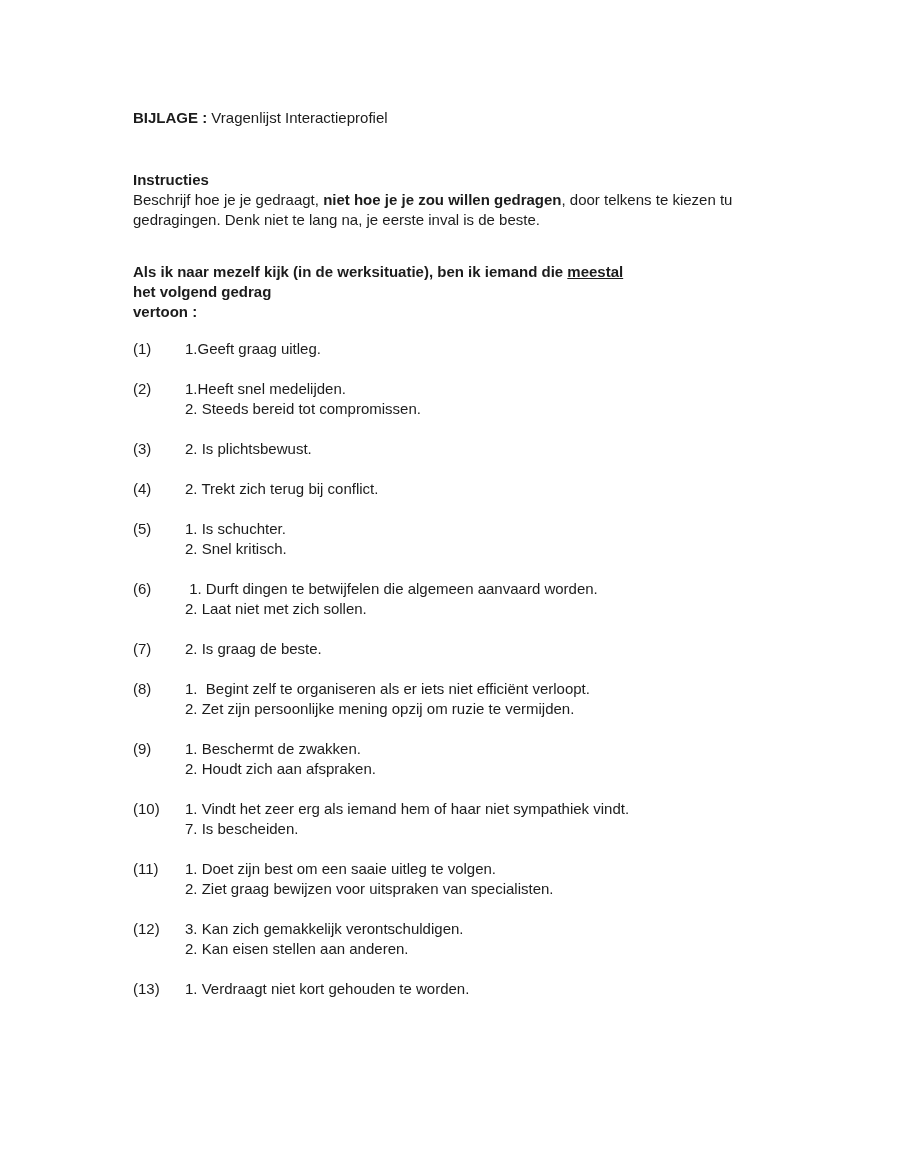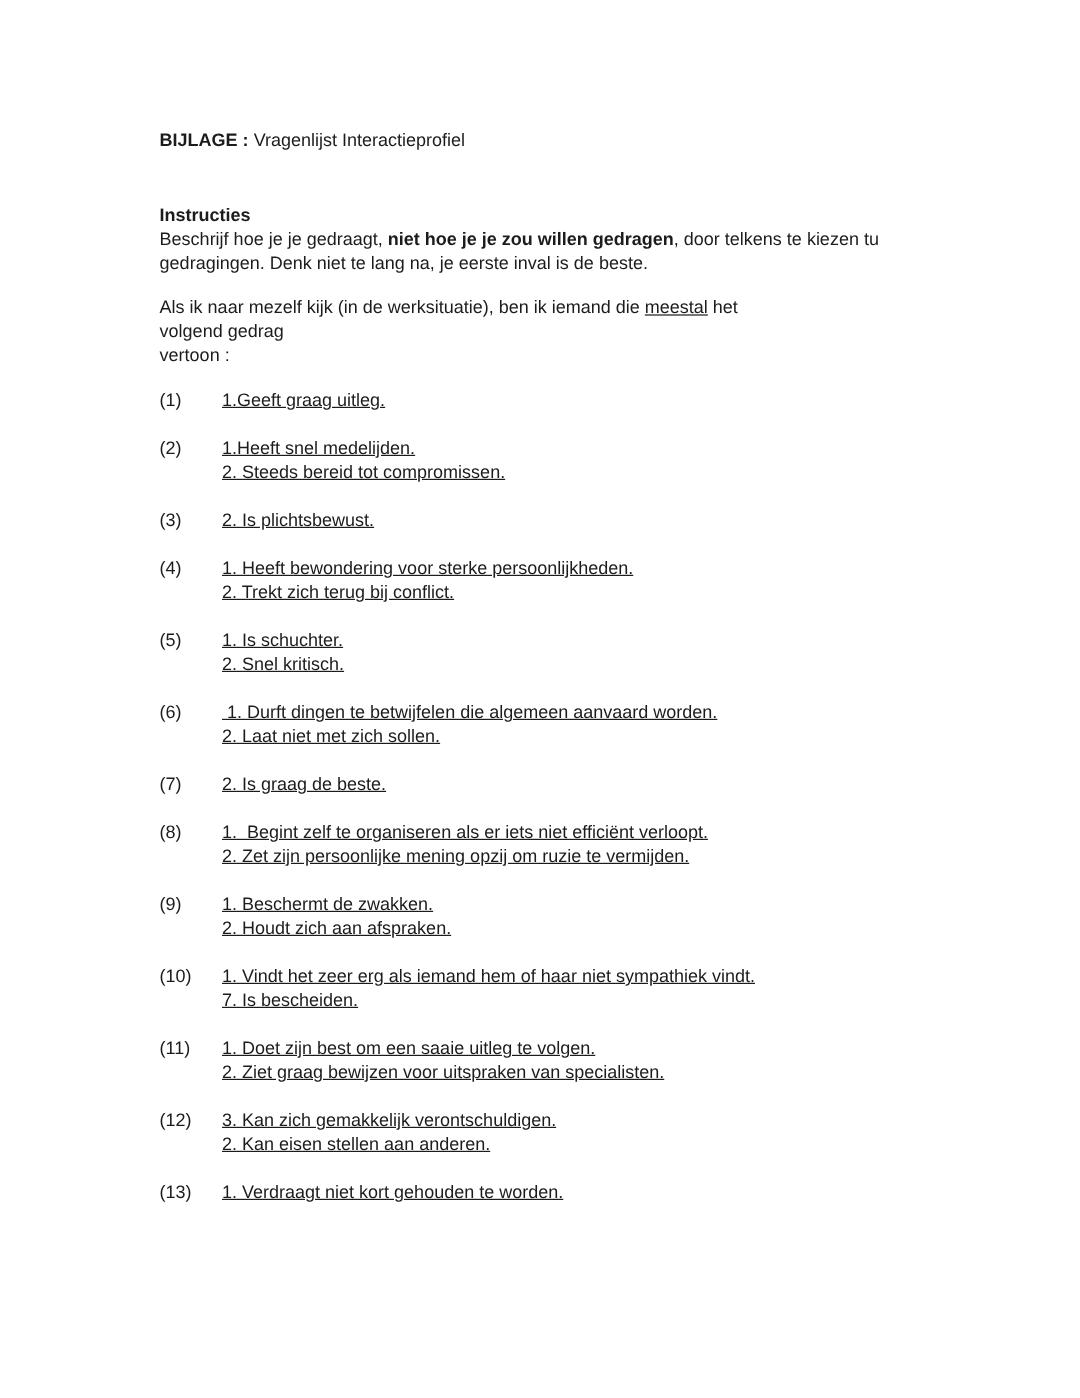--- a/index.html
+++ b/index.html
@@ -23,43 +23,42 @@
   .doc-title {
     margin: 0 0 42px 0;
   }
   .bold { font-weight: bold; }
   .underline { text-decoration: underline; }
   .instructions-heading {
     font-weight: bold;
   }
   .para-line { white-space: nowrap; }
   .prompt {
-    margin-top: 17px;
-    font-weight: normal;
+    margin-top: 32px;
+    font-weight: bold;
   }
   .prompt .para-line { white-space: normal; }
   .questions {
     margin-top: 17px;
   }
   .q-item {
     display: flex;
     margin-bottom: 20px;
   }
   .q-item.extra-gap {
     margin-top: 15px;
     justify-content: flex-end;
   }
   .q-num {
     flex: 0 0 52px;
     width: 52px;
   }
   .q-opts { flex: 1; }
   .q-opts .opt {
     white-space: pre-wrap;
-    text-decoration: underline;
   }
 </style>
 </head>
 <body>
 
 <div class="page">
 
   <div class="doc-title">
     <span class="bold">BIJLAGE :</span><span> Vragenlijst Interactieprofiel</span>
   </div>
@@ -95,21 +94,20 @@
     <div class="q-item">
       <span class="q-num">(3)</span>
       <div class="q-opts">
         <div class="opt">2. Is plichtsbewust.</div>
       </div>
     </div>
 
     <div class="q-item">
       <span class="q-num">(4)</span>
       <div class="q-opts">
-        <div class="opt">1. Heeft bewondering voor sterke persoonlijkheden.</div>
         <div class="opt">2. Trekt zich terug bij conflict.</div>
       </div>
     </div>
 
     <div class="q-item">
       <span class="q-num">(5)</span>
       <div class="q-opts">
         <div class="opt">1. Is schuchter.</div>
         <div class="opt">2. Snel kritisch.</div>
       </div>

